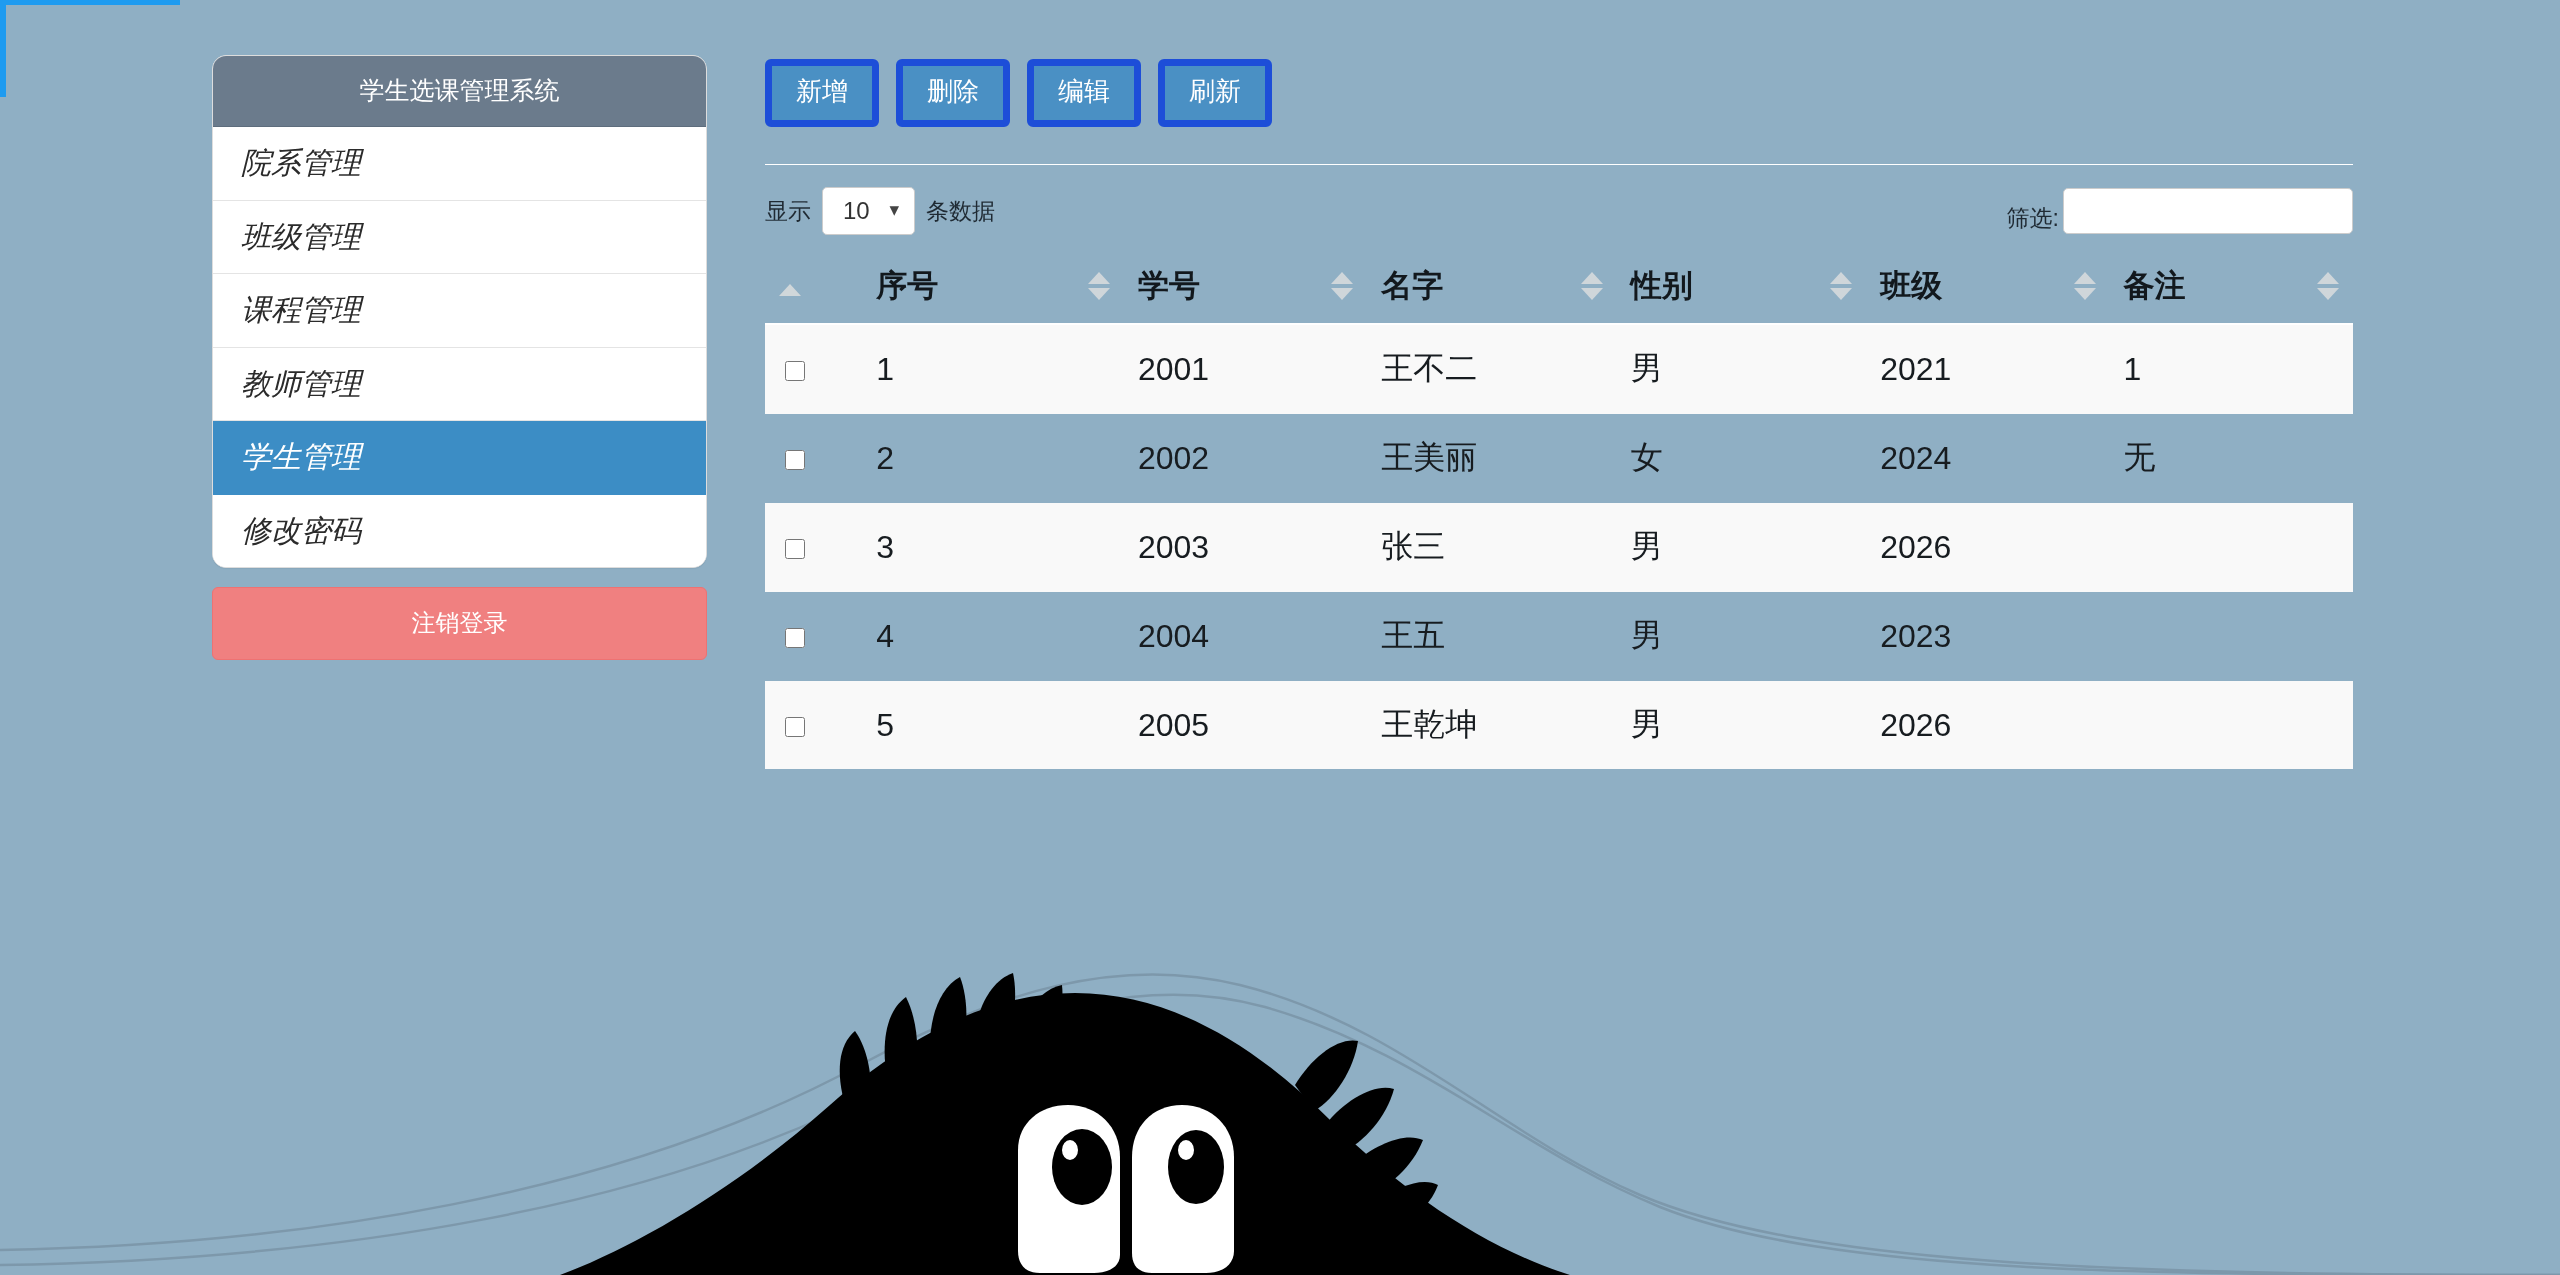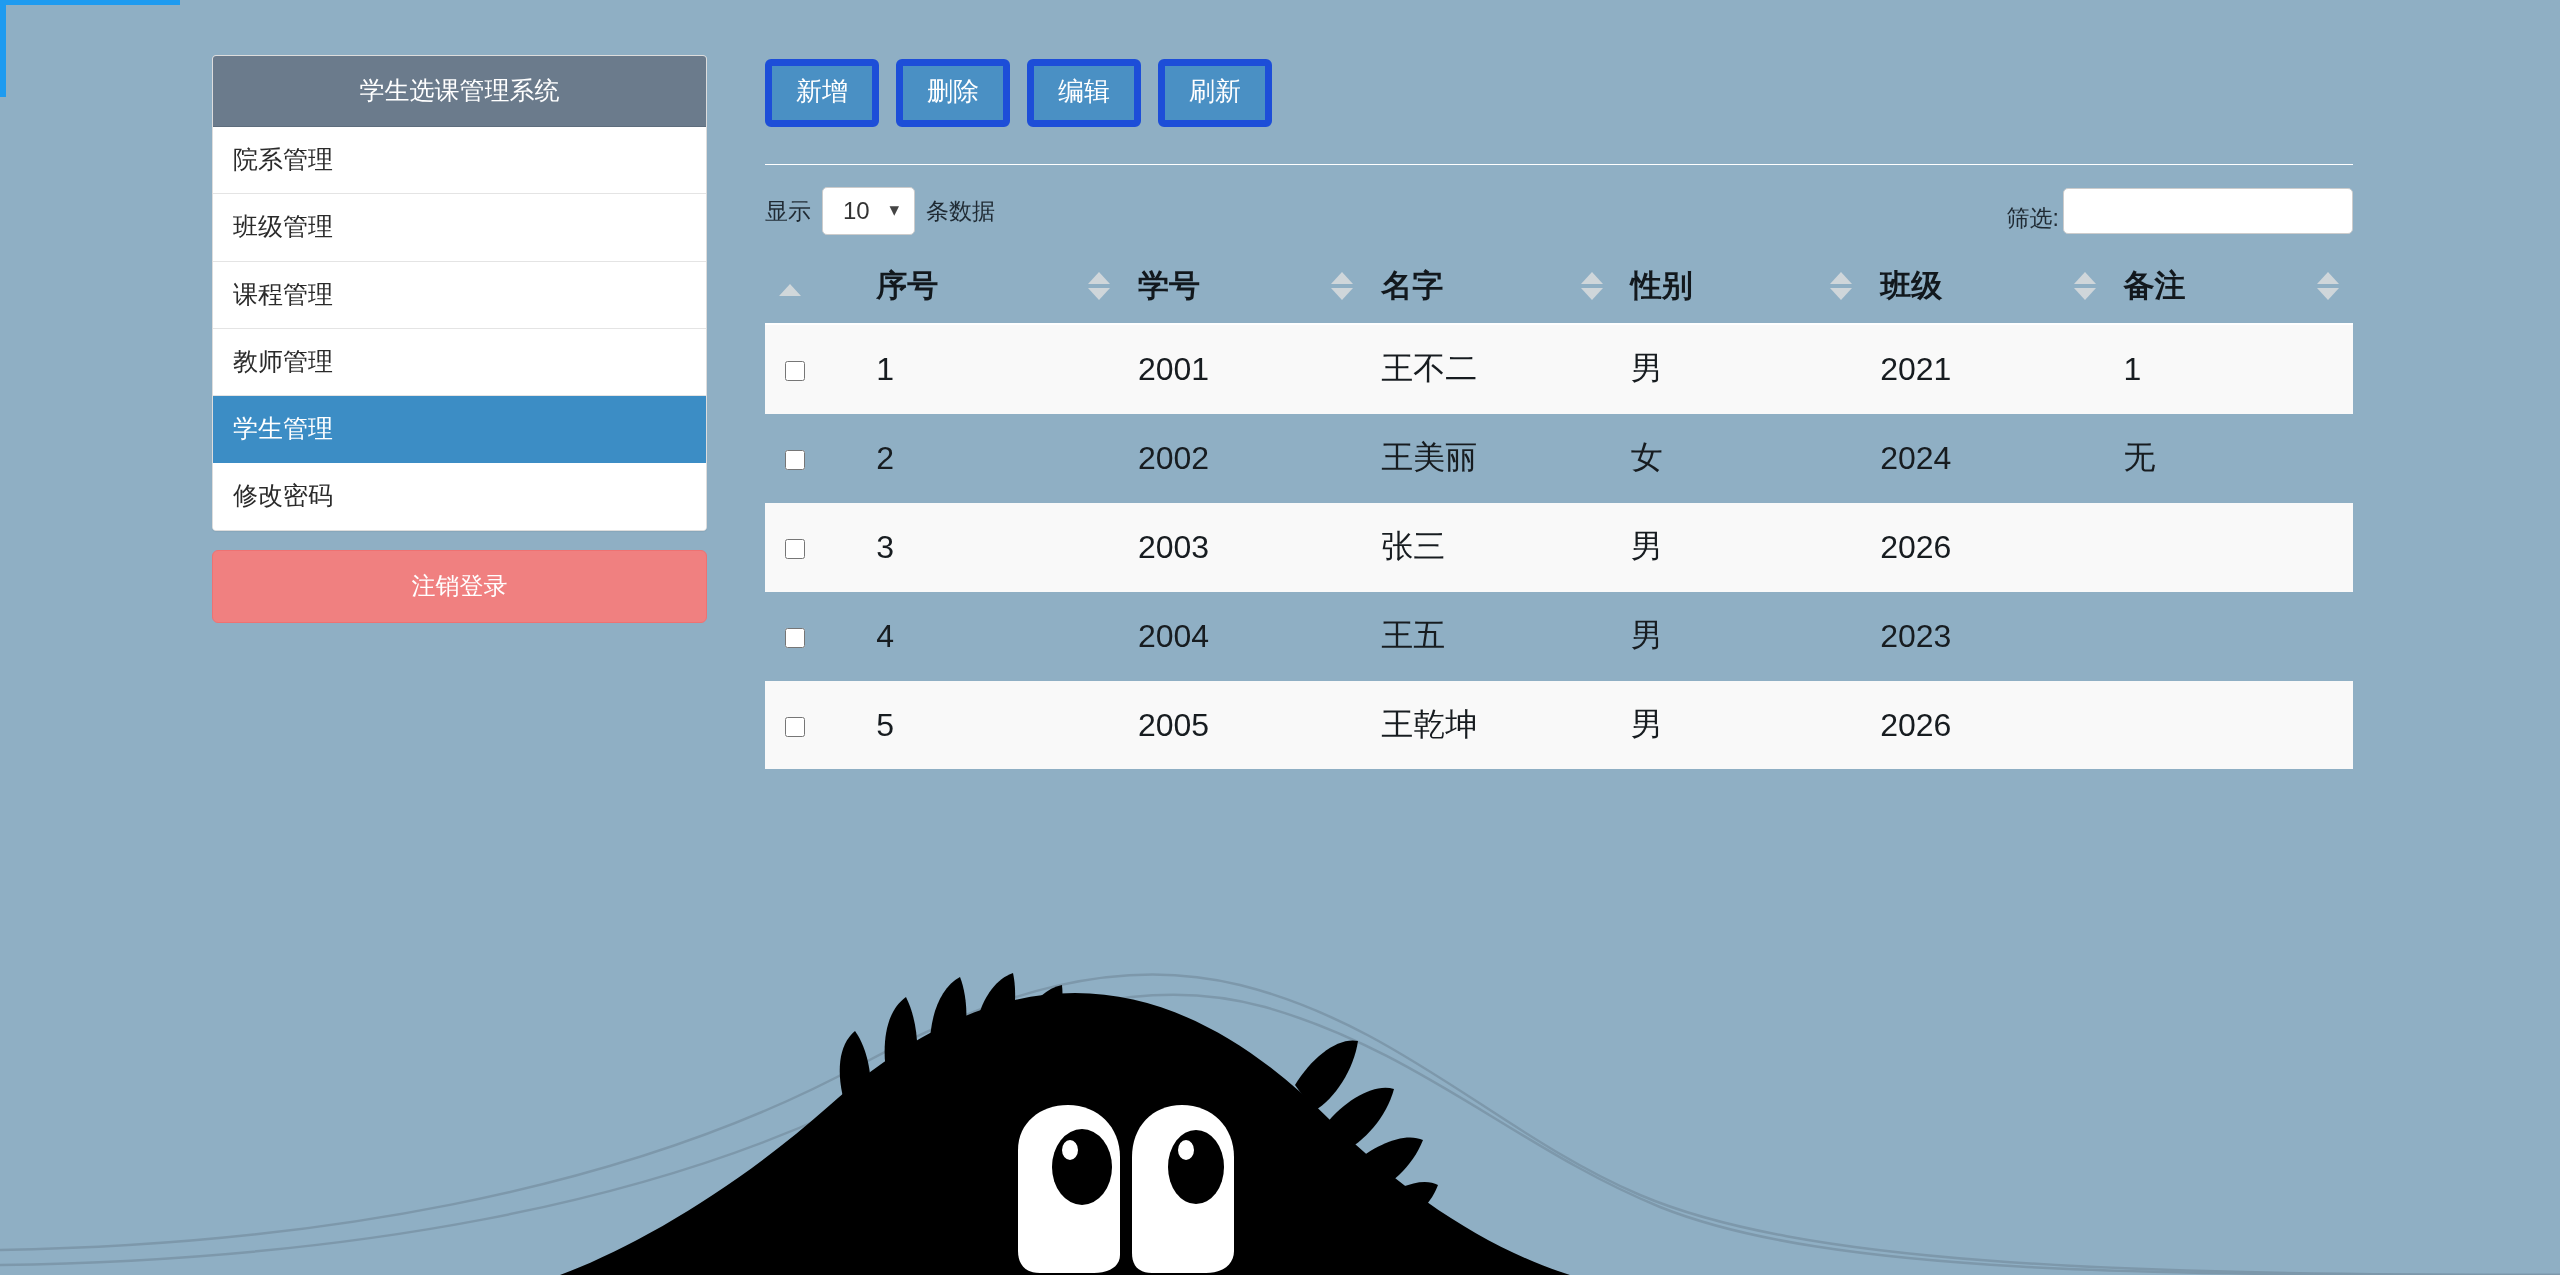--- a/index.html
+++ b/index.html
@@ -50,40 +50,41 @@
 
   
   .sidebar {
     width: 495px;
     margin-left: 212px;
     flex: 0 0 495px;
   }
   .panel {
     background: #ffffff;
     border: 1px solid #ddd;
-    border-radius: 4px;
+    border-radius: 14px;
     overflow: hidden;
     box-shadow: 0 1px 1px rgba(0,0,0,.05);
   }
   .panel-head {
     background: #6b7b8c;
     color: #ffffff;
     text-align: center;
     font-size: 25px;
     padding: 18px 10px 19px;
     border-bottom: 1px solid #5e6d7d;
   }
   .nav-item {
-    padding: 17px 20px 18px;
-    font-size: 25px;
+    padding: 17px 28px 18px;
+    font-size: 30px;
     color: #2b2b2b;
     border-bottom: 1px solid #e4e4e4;
     background: #ffffff;
     cursor: pointer;
     line-height: 1.25;
+    font-style: italic;
   }
   .nav-item:last-child { border-bottom: none; }
   .nav-item.active {
     background: #3c8dc5;
     color: #ffffff;
     border-bottom-color: #3c8dc5;
   }
   .logout-btn {
     margin-top: 19px;
     width: 100%;

